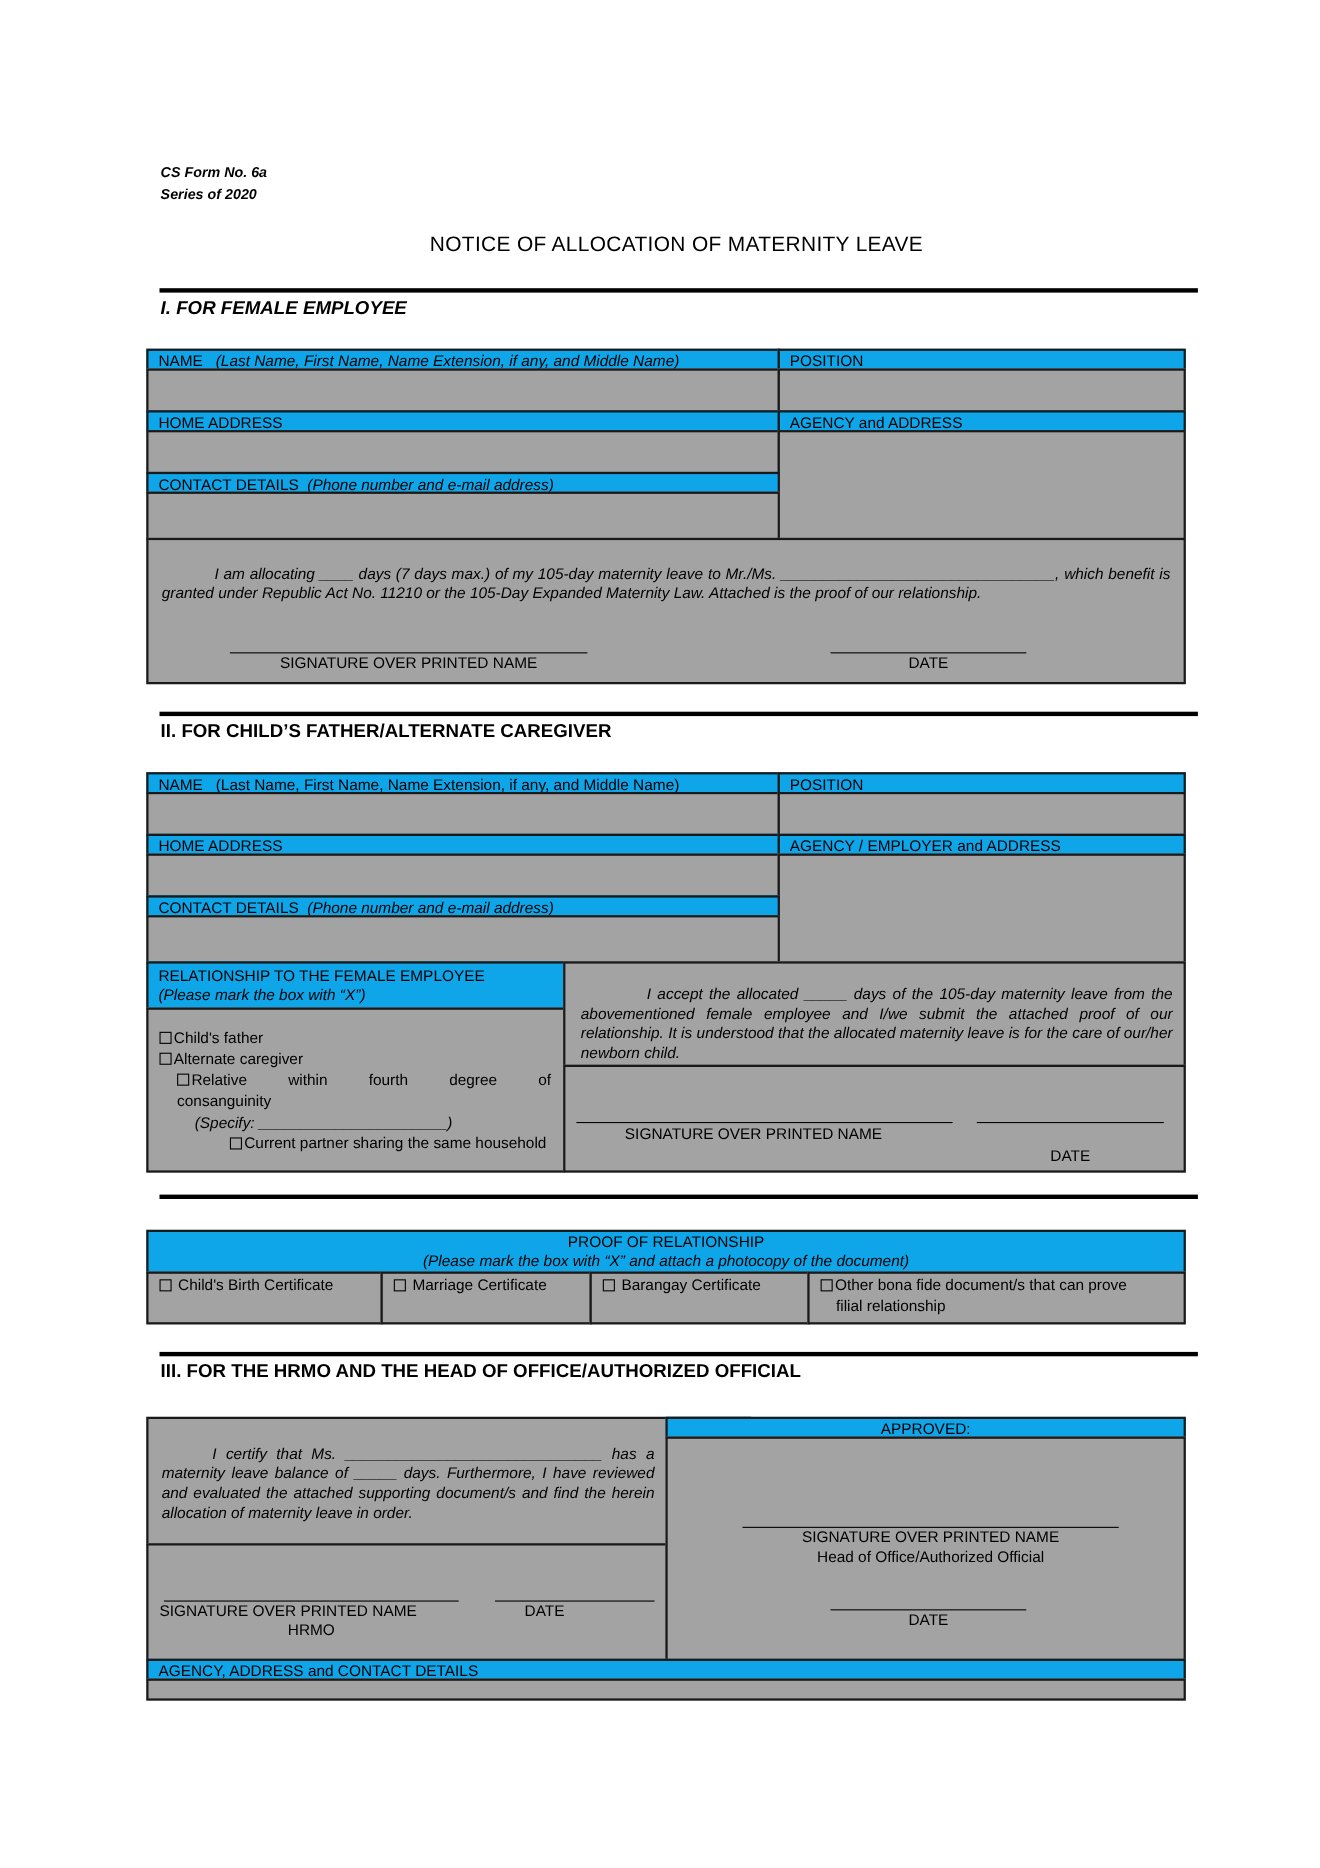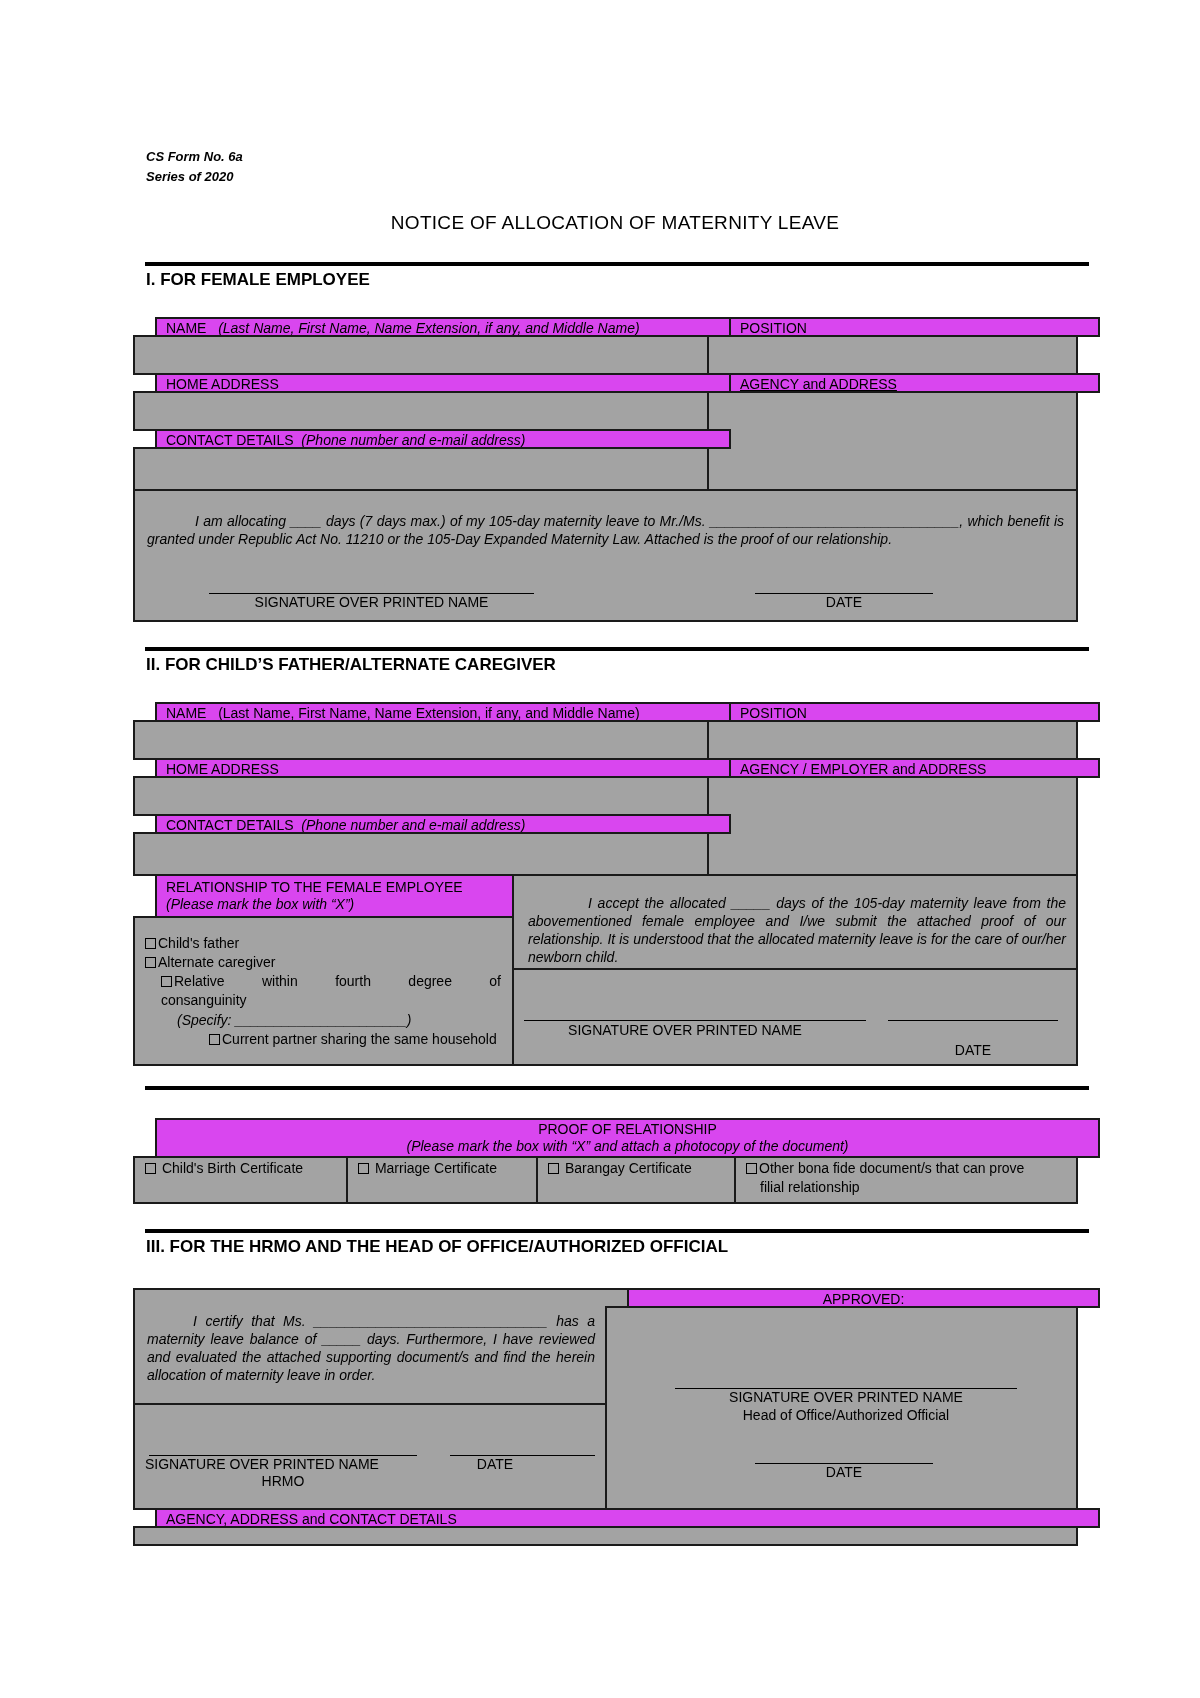--- a/index.html
+++ b/index.html
@@ -2,51 +2,51 @@
 <html><head>
 <meta charset="utf-8">
 <style>
   * { box-sizing: border-box; margin: 0; padding: 0; }
   body { width: 1200px; height: 1698px; background: #ffffff; position: relative; font-family: "Liberation Sans", sans-serif; color: #000; overflow: hidden; }
   .abs { position: absolute; }
   .formno { left: 146px; top: 147px; font-size: 13px; font-weight: bold; font-style: italic; line-height: 20px; }
   .title { left: 0; width: 1230px; top: 212px; text-align: center; font-size: 19px; font-weight: normal; letter-spacing: 0.3px; }
   .rule { left: 145px; width: 944px; height: 4px; background: #000; }
   .sect { left: 146px; font-size: 17px; font-weight: bold; }
-  .hdr { background: #d946ef; font-size: 14px; padding-left: 9px; line-height: 18px; white-space: nowrap; border: 2px solid #1a1a1a; margin-left: 22px; }
+  .hdr { background: #0ea5e9; font-size: 14px; padding-left: 9px; line-height: 18px; white-space: nowrap; border: 2px solid #1a1a1a; }
   .cell { border: 2px solid #1a1a1a; background: #a3a3a3; }
   .it { font-style: italic; }
   .para { font-size: 14px; font-style: italic; line-height: 18px; text-align: justify; }
   .sig { font-size: 14px; text-align: center; line-height: 17px; }
   .line { border-top: 1px solid #000; }
   .chk { font-size: 14px; line-height: 19px; }
   .cb { display: inline-block; width: 11px; height: 11px; border: 1.3px solid #000; margin-right: 2px; vertical-align: -1px; }
 </style>
 </head>
 <body>
 
 <div class="abs formno">
   <div>CS Form No. 6a</div>
   <div>Series of 2020</div>
 </div>
 <div class="abs title">NOTICE OF ALLOCATION OF MATERNITY LEAVE</div>
 
 <div class="abs rule" style="top:262px;"></div>
-<div class="abs sect" style="top:270px;">I.  FOR FEMALE EMPLOYEE</div>
+<div class="abs sect" style="top:270px;font-style:italic;">I.  FOR FEMALE EMPLOYEE</div>
 
 <div class="abs" style="left:133px; top:317px; width:945px; height:305px;">
 
   <div class="abs hdr" style="left:0; top:0; width:576px; height:20px;">
     <span>NAME</span>&nbsp;&nbsp;&nbsp;<span class="it">(Last Name, First Name, Name Extension, if any, and Middle Name)</span>
   </div>
   <div class="abs hdr" style="left:574px; top:0; width:371px; height:20px;">POSITION</div>
   <div class="abs cell" style="left:0; top:18px; width:576px; height:40px;"></div>
   <div class="abs cell" style="left:574px; top:18px; width:371px; height:40px;"></div>
   <div class="abs hdr" style="left:0; top:56px; width:576px; height:20px;">HOME ADDRESS</div>
-  <div class="abs hdr" style="left:574px; top:56px; width:371px; height:20px;text-decoration:underline;">AGENCY and ADDRESS</div>
+  <div class="abs hdr" style="left:574px; top:56px; width:371px; height:20px;">AGENCY and ADDRESS</div>
   <div class="abs cell" style="left:0; top:74px; width:576px; height:40px;"></div>
   <div class="abs cell" style="left:574px; top:74px; width:371px; height:100px;"></div>
   <div class="abs hdr" style="left:0; top:112px; width:576px; height:20px;">
     <span>CONTACT DETAILS</span>&nbsp;&nbsp;<span class="it">(Phone number and e-mail address)</span>
   </div>
   <div class="abs cell" style="left:0; top:130px; width:576px; height:44px;"></div>
 
   <div class="abs cell" style="left:0; top:172px; width:945px; height:133px;">
     <div class="abs para" style="left:12px; top:21px; width:917px; text-indent:48px;">I am allocating ____ days (7 days max.) of my 105-day maternity leave to Mr./Ms. ________________________________, which benefit is granted under Republic Act No. 11210 or the 105-Day Expanded Maternity Law.  Attached is the proof of our relationship.</div>
     <div class="abs line" style="left:74px; top:102px; width:325px;"></div>

